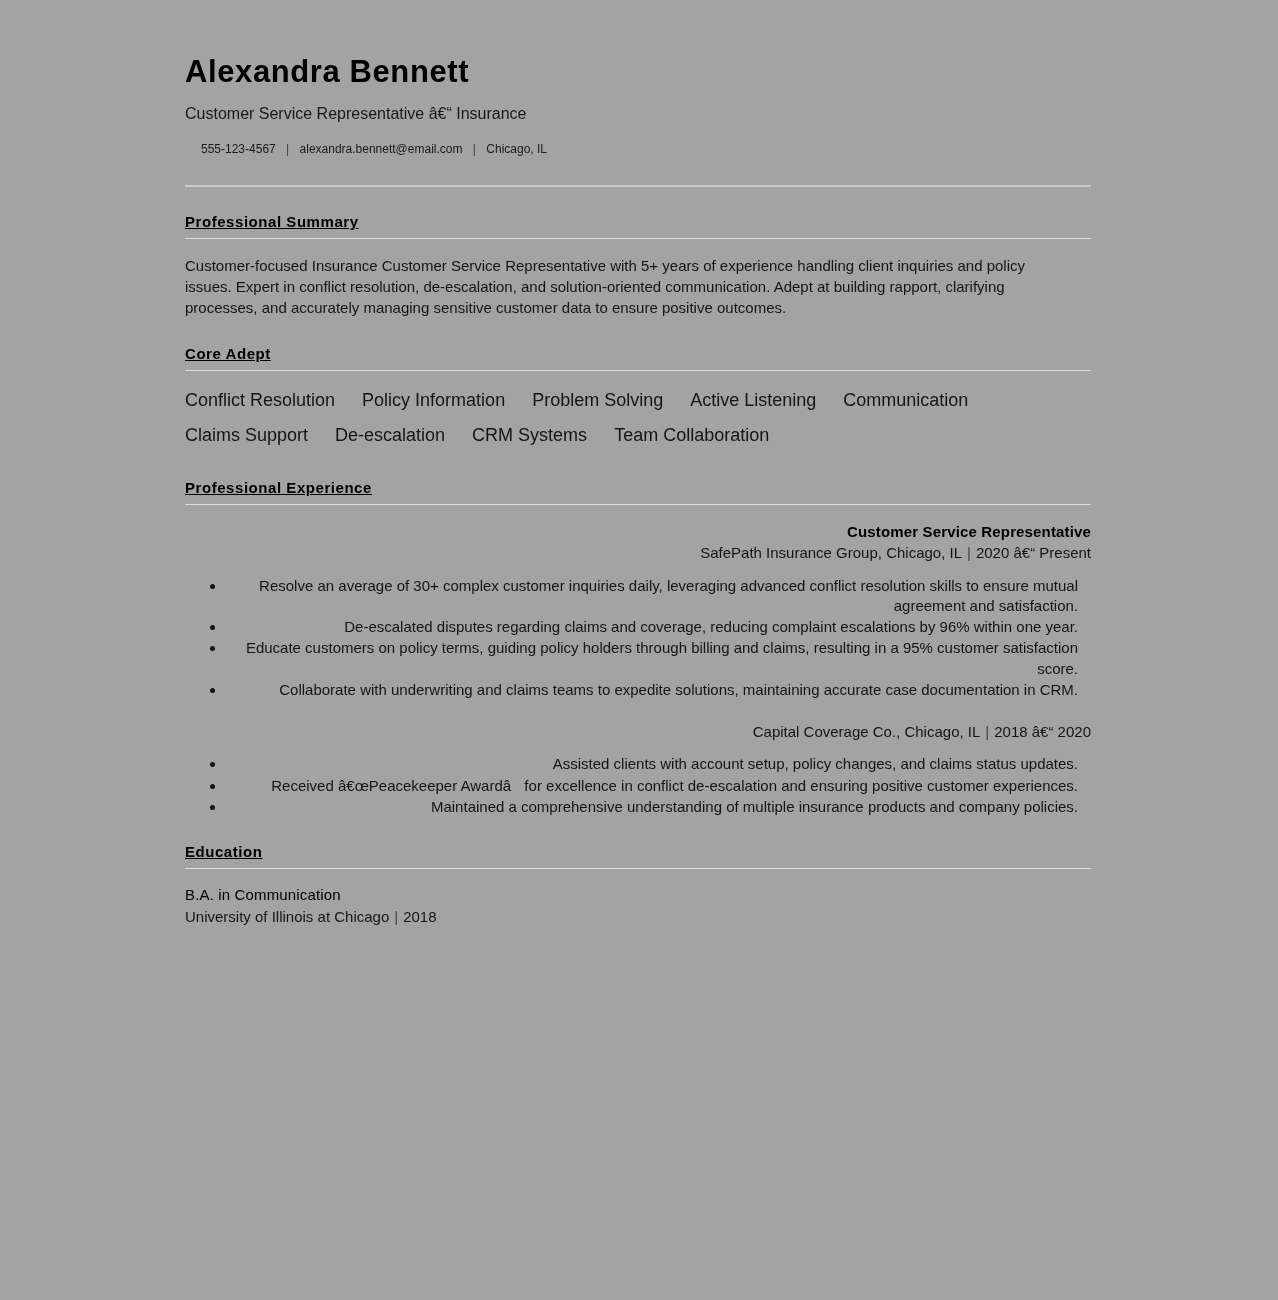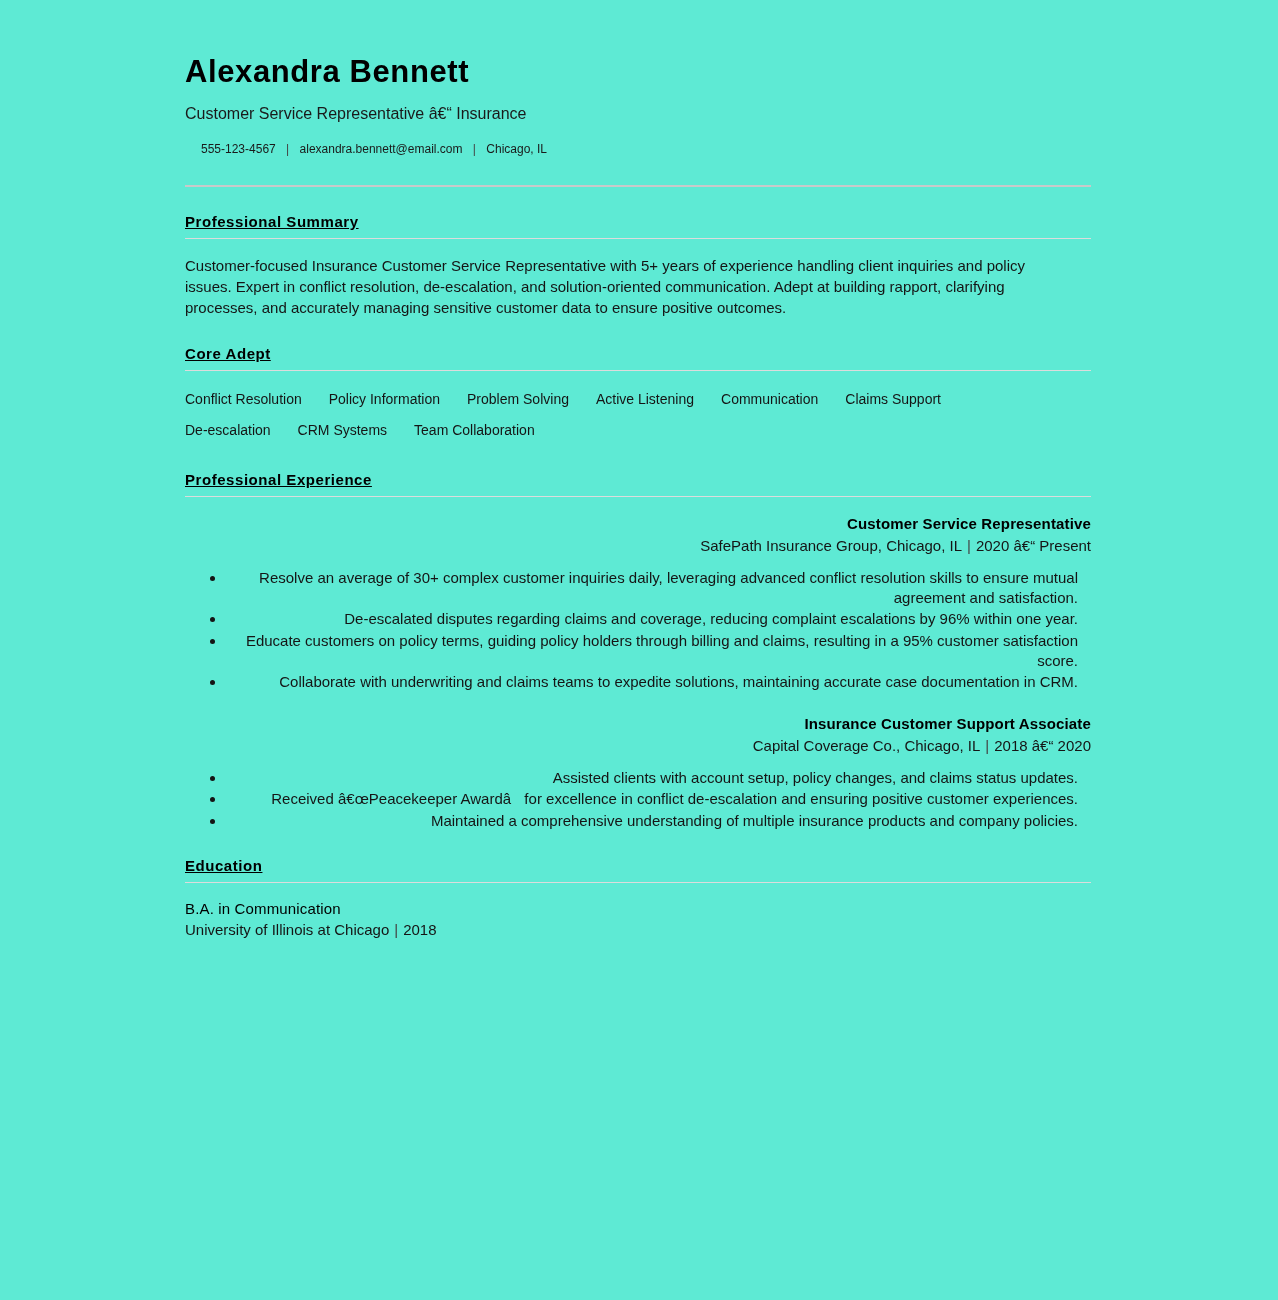--- a/index.html
+++ b/index.html
@@ -13,21 +13,21 @@
     height: 1300px;
     font-family: "Liberation Sans", sans-serif;
     color: #111111;
     -webkit-font-smoothing: antialiased;
   }
 
   .page {
     position: relative;
     width: 1278px;
     height: 1300px;
-    background: #5eead4;
+    background: #a3a3a3;
     box-sizing: border-box;
   }
 
   .sheet {
     position: absolute;
     left: 185px;
     top: 0;
     width: 906px;
   }
 
@@ -105,21 +105,21 @@
   
   .skills-list {
     margin: 0;
     padding: 0;
     list-style: none;
     max-width: 830px;
     line-height: 1.95;
   }
   .skill-item {
     display: inline-block;
-    font-size: 14px;
+    font-size: 18px;
     color: #151515;
     margin-right: 27px;
     white-space: nowrap;
   }
 
   
   .job {
     margin-bottom: 4px;
     text-align: right;
   }
@@ -225,21 +225,20 @@
             <div class="job-title">Customer Service Representative</div>
             <div class="job-meta"><span>SafePath Insurance Group, Chicago, IL</span><span class="job-sep">|</span><span>2020 â€“ Present</span></div>
             <ul class="bullets">
               <li>Resolve an average of 30+ complex customer inquiries daily, leveraging advanced conflict resolution skills to ensure mutual agreement and satisfaction.</li>
               <li>De-escalated disputes regarding claims and coverage, reducing complaint escalations by 96% within one year.</li>
               <li>Educate customers on policy terms, guiding policy holders through billing and claims, resulting in a 95% customer satisfaction score.</li>
               <li>Collaborate with underwriting and claims teams to expedite solutions, maintaining accurate case documentation in CRM.</li>
             </ul>
           </div>
           <div class="job">
-            <div class="job-title">Insurance Customer Support Associate</div>
             <div class="job-meta"><span>Capital Coverage Co., Chicago, IL</span><span class="job-sep">|</span><span>2018 â€“ 2020</span></div>
             <ul class="bullets">
               <li>Assisted clients with account setup, policy changes, and claims status updates.</li>
               <li>Received â€œPeacekeeper Awardâ for excellence in conflict de-escalation and ensuring positive customer experiences.</li>
               <li>Maintained a comprehensive understanding of multiple insurance products and company policies.</li>
             </ul>
           </div>
         </div>
     </div>
 

